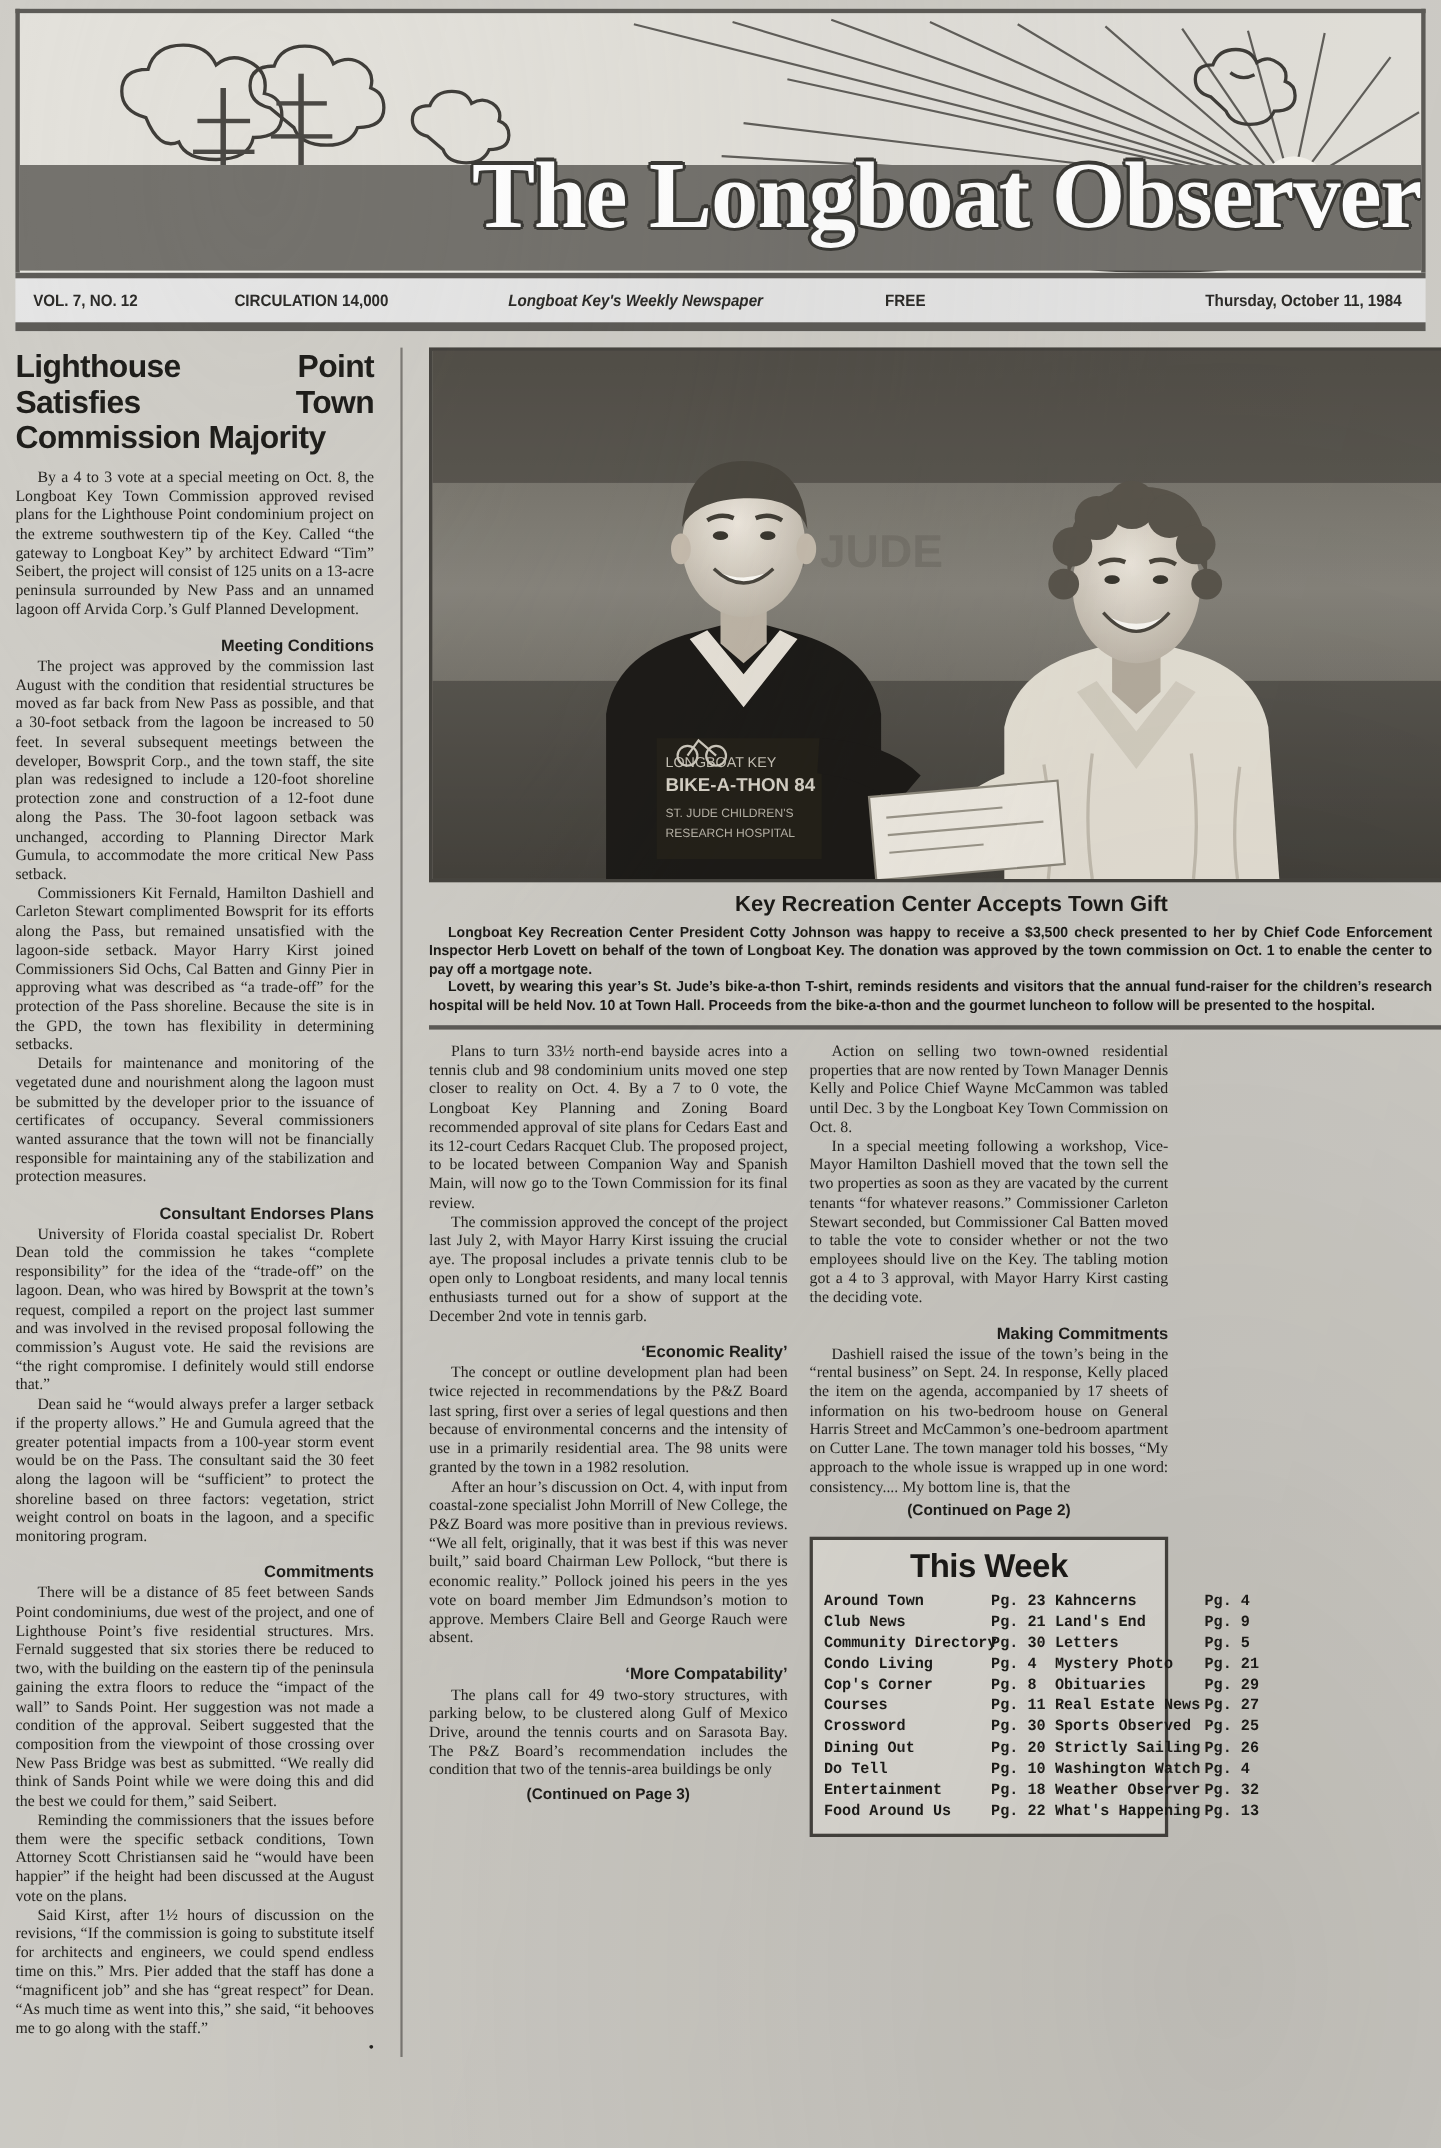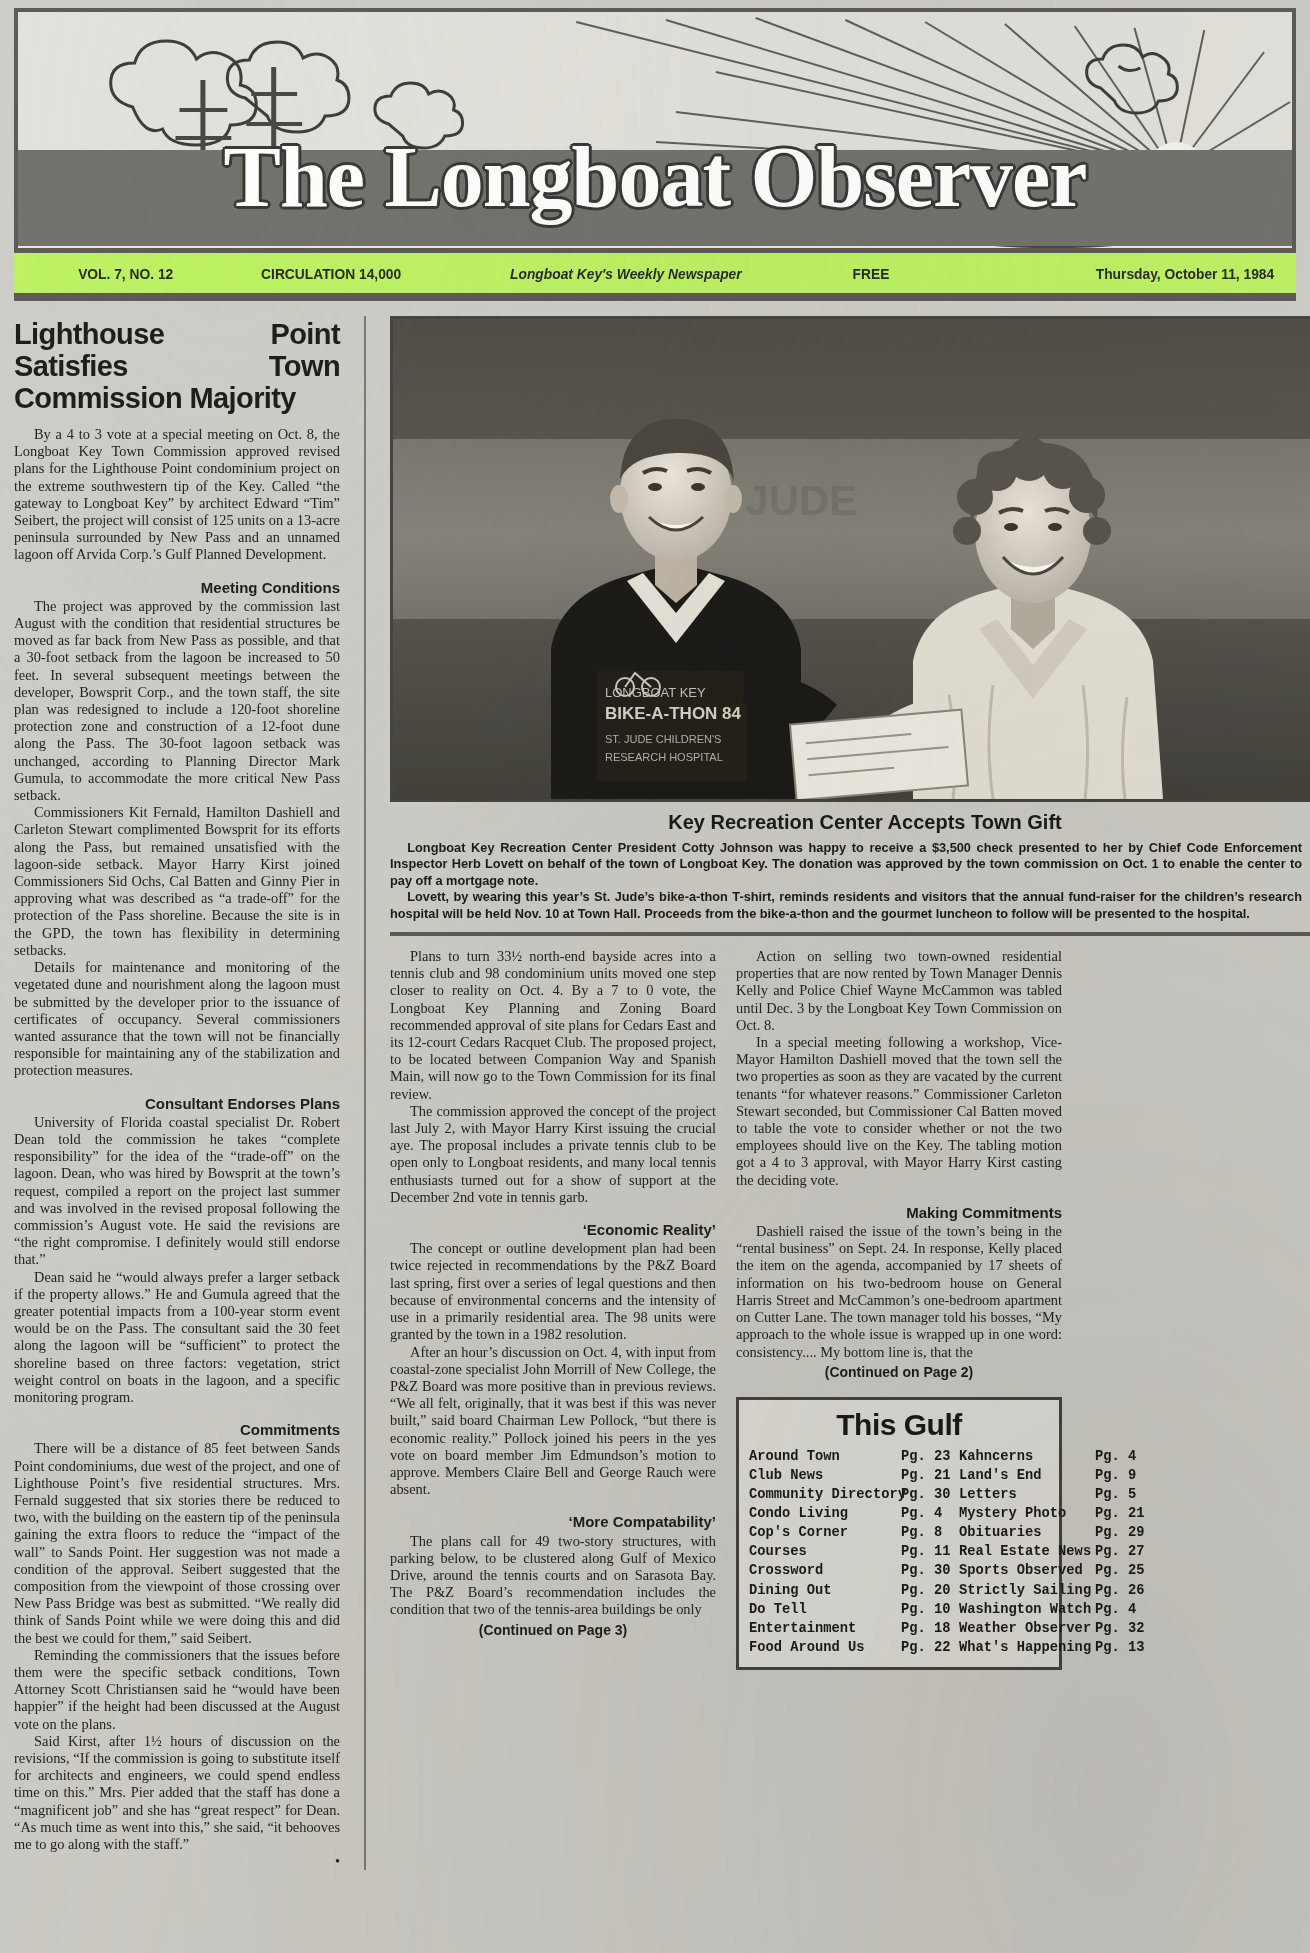--- a/index.html
+++ b/index.html
@@ -46,21 +46,21 @@
     border-bottom: none;
     background: #dddbd5;
     overflow: hidden;
   }
   .mast-art svg { display:block; width:100%; height:100%; }
 
   .mast-title {
     position: absolute;
     left: 0; right: 0;
     top: 122px;
-    text-align: center;
+    text-align: right;
     font-family: "Liberation Serif", serif;
     font-weight: bold;
     font-size: 86px;
     line-height: 1;
     letter-spacing: -1px;
     color: #ffffff;
     text-shadow:
       2px 2px 0 #3a3935, -2px 2px 0 #3a3935, 2px -2px 0 #3a3935, -2px -2px 0 #3a3935,
       0 3px 0 #3a3935, 3px 0 0 #3a3935, -3px 0 0 #3a3935, 0 -3px 0 #3a3935;
     z-index: 6;
@@ -75,22 +75,21 @@
     z-index: 4;
   }
 
   .infobar {
     position: relative;
     height: 40px;
     border-top: 5px solid #5d5b57;
     border-bottom: 8px solid #5d5b57;
     display: flex;
     align-items: center;
-    background: #bef264;
-    padding-left: 48px;
+    background: #e5e5e5;
   }
   .infobar > div {
     font-family: "Liberation Sans", sans-serif;
     font-weight: bold;
     font-size: 15px;
     color: #2c2b28;
     white-space: nowrap;
     transform: scaleX(.92);
   }
   .ib-vol { margin-left: 12px; }
@@ -503,21 +502,21 @@
           <div class="col-text">
             <p>Action on selling two town-owned residential properties that are now rented by Town Manager Dennis Kelly and Police Chief Wayne McCammon was tabled until Dec. 3 by the Longboat Key Town Commission on Oct. 8.</p>
             <p>In a special meeting following a workshop, Vice-Mayor Hamilton Dashiell moved that the town sell the two properties as soon as they are vacated by the current tenants “for whatever reasons.” Commissioner Carleton Stewart seconded, but Commissioner Cal Batten moved to table the vote to consider whether or not the two employees should live on the Key. The tabling motion got a 4 to 3 approval, with Mayor Harry Kirst casting the deciding vote.</p>
 
             <div class="subhead">Making Commitments</div>
             <p>Dashiell raised the issue of the town’s being in the “rental business” on Sept. 24. In response, Kelly placed the item on the agenda, accompanied by 17 sheets of information on his two-bedroom house on General Harris Street and McCammon’s one-bedroom apartment on Cutter Lane. The town manager told his bosses, “My approach to the whole issue is wrapped up in one word: consistency.... My bottom line is, that the</p>
             <div class="contd">(Continued on Page 2)</div>
           </div>
 
           <div class="thisweek">
-            <div class="tw-title">This Gulf</div>
+            <div class="tw-title">This Week</div>
             <div class="tw-grid" id="tw-grid">
                 <span>Around Town</span>
                 <span class="pg">Pg. 23</span>
                 <span>Kahncerns</span>
                 <span class="pgr">Pg.  4</span>
                 <span>Club News</span>
                 <span class="pg">Pg. 21</span>
                 <span>Land's End</span>
                 <span class="pgr">Pg.  9</span>
                 <span>Community Directory</span>

